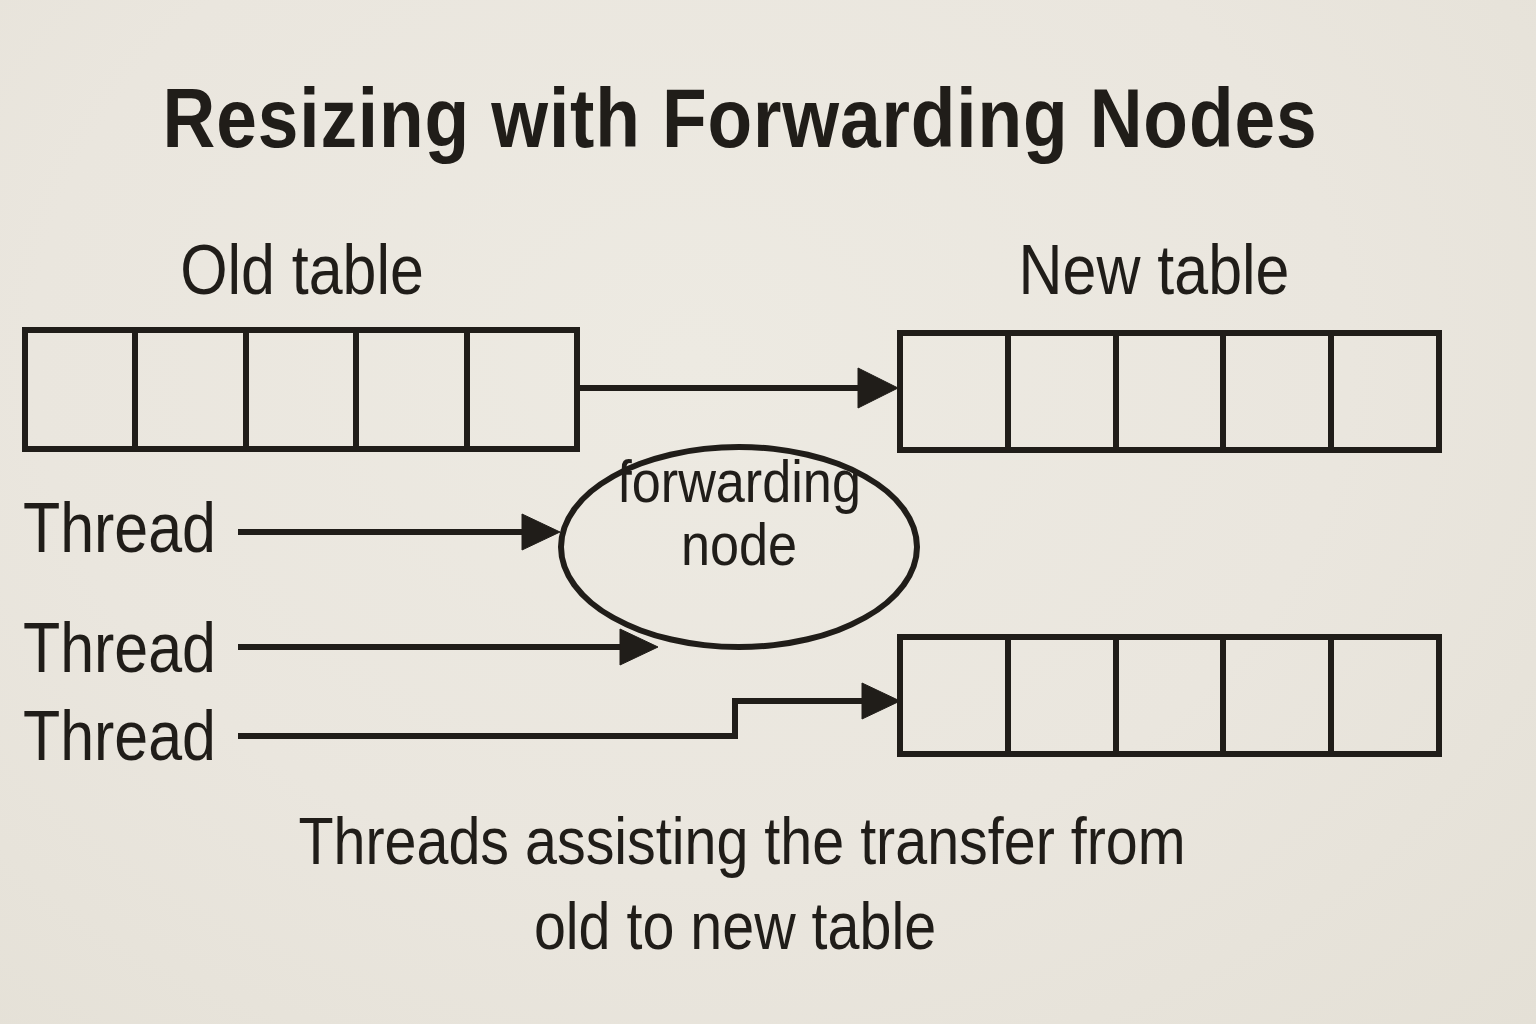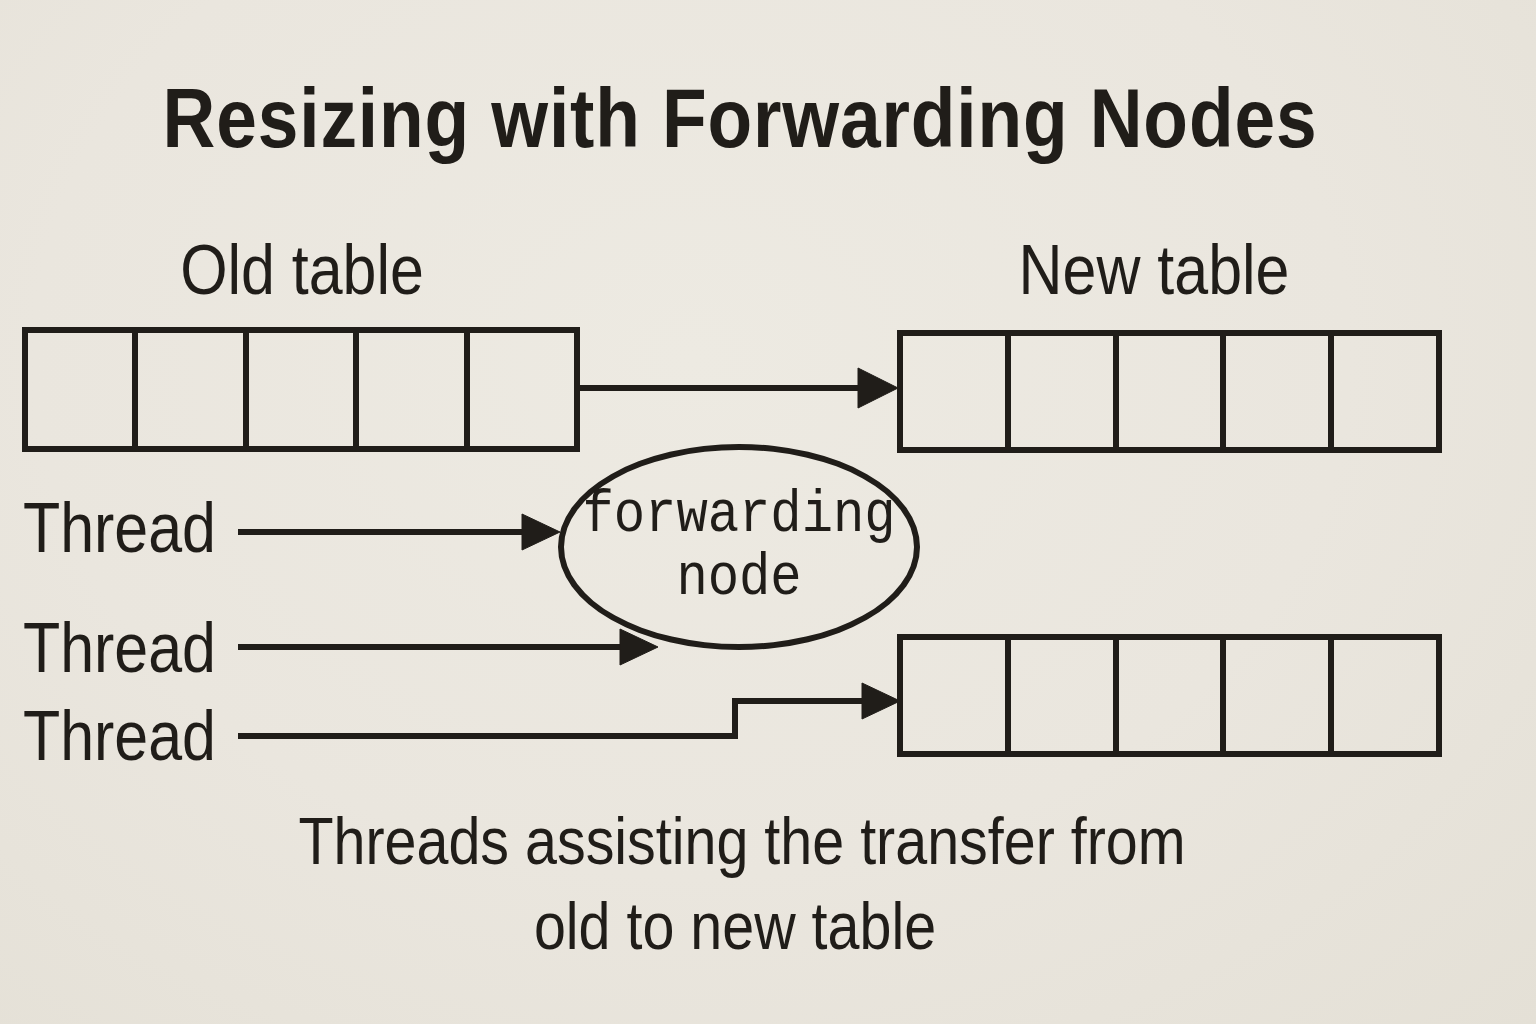--- a/index.html
+++ b/index.html
@@ -33,24 +33,22 @@
     flex:1 1 0;
     border-right:6px solid #201d19;
   }
   .htable .cell:last-child{border-right:none;}
   .node-ellipse{
     position:absolute;
     border:6px solid #201d19;
     border-radius:50%;
     box-sizing:border-box;
     display:flex;
-    align-items:center;
     justify-content:center;
     background:transparent;
-    font-family:Liberation Mono, monospace;
   }
   .node-ellipse .node-text{
     font-size:60px;
     line-height:63px;
     text-align:center;
     transform:scaleX(0.87);
     transform-origin:50% 50%;
     white-space:nowrap;
   }
   #arrow-layer{

